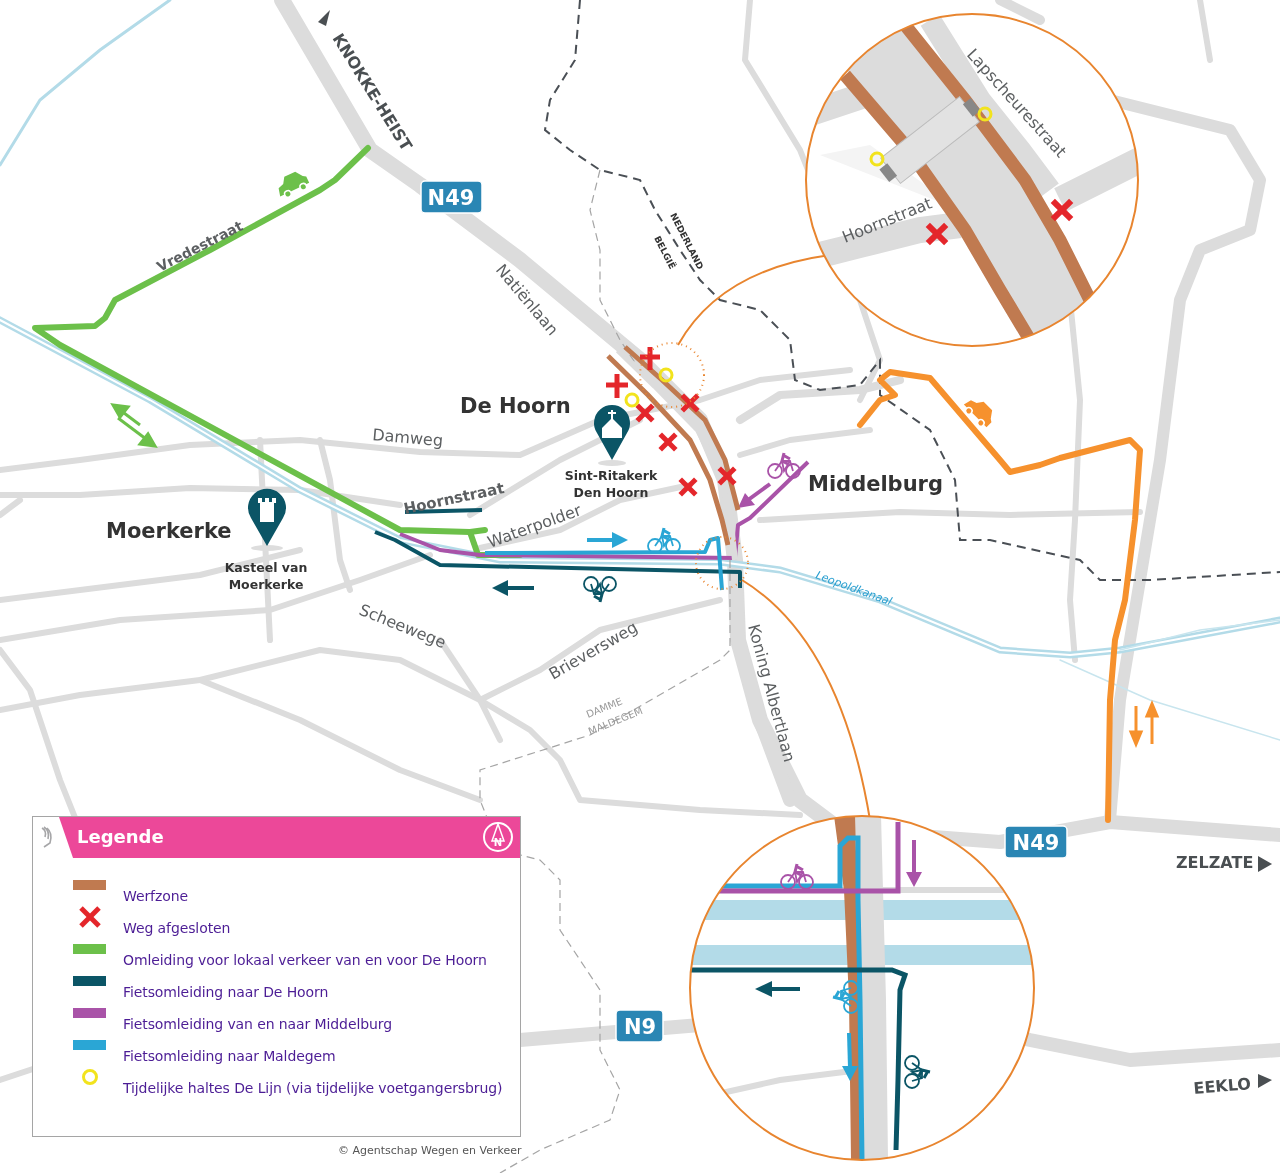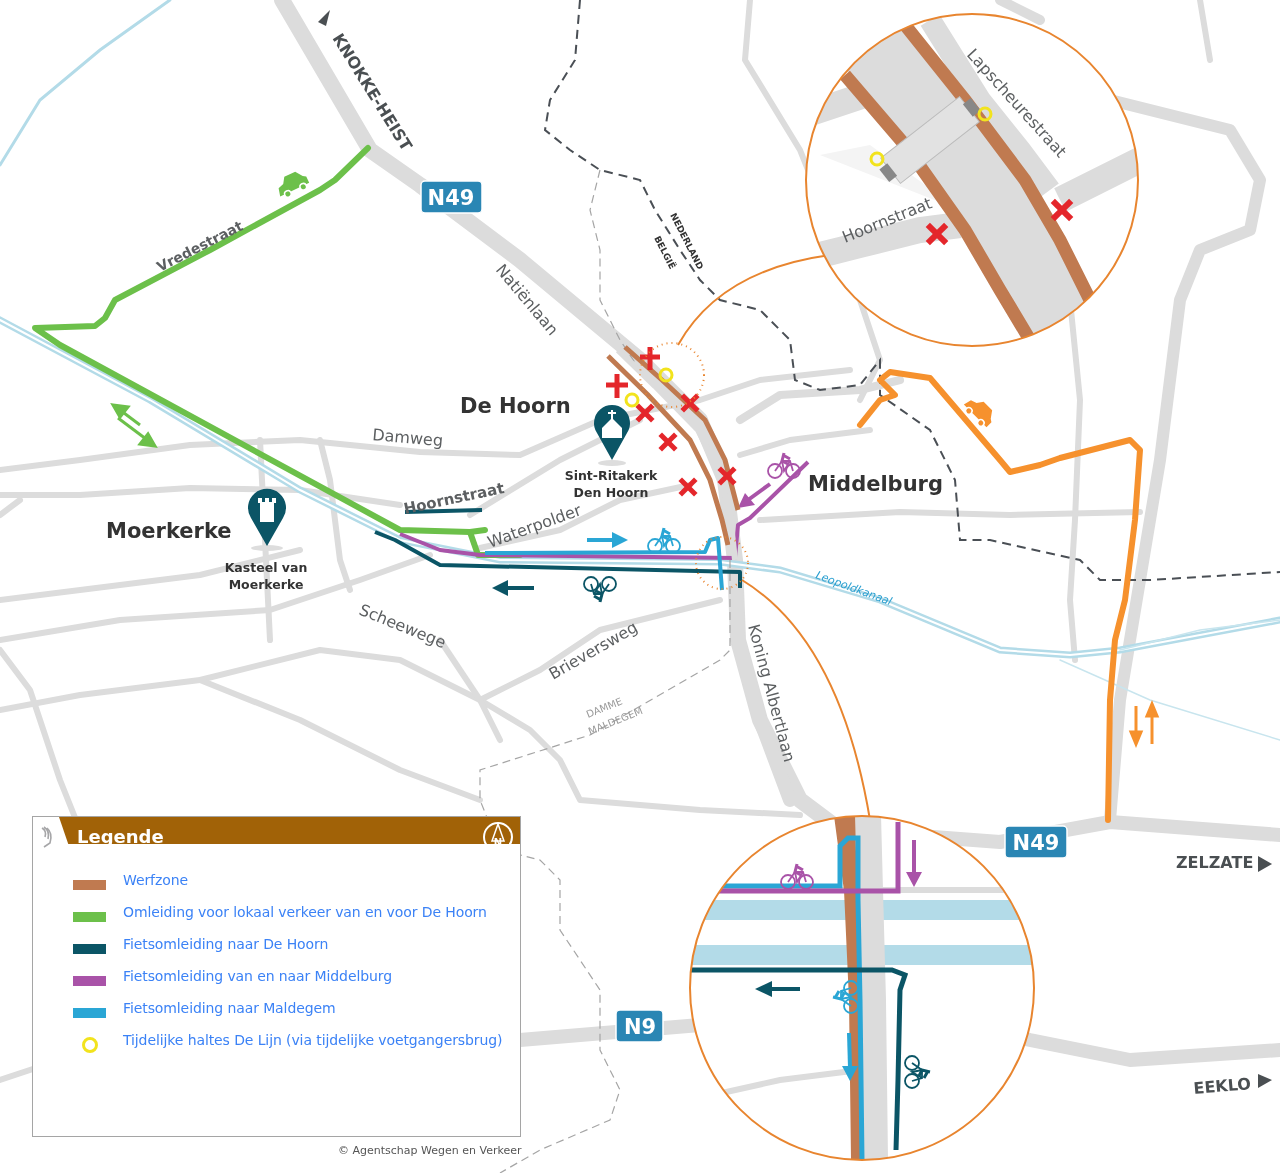--- a/index.html
+++ b/index.html
@@ -8,31 +8,31 @@
   .street-label{font-family:"DejaVu Sans",sans-serif;fill:#5c5f61;font-size:16px;}
   .place-label{font-family:"DejaVu Sans",sans-serif;fill:#333;font-weight:bold;font-size:21px;}
   .poi-label{font-family:"DejaVu Sans",sans-serif;fill:#333;font-weight:bold;font-size:12.5px;}
   .dir-label{font-family:"DejaVu Sans",sans-serif;fill:#4a4f52;font-weight:bold;font-size:16px;}
   .route-shield text{font-family:"DejaVu Sans",sans-serif;font-weight:bold;fill:#fff;font-size:21px;}
   .border-label{font-family:"DejaVu Sans",sans-serif;fill:#333;font-weight:bold;font-size:9px;}
   .muni-label{font-family:"DejaVu Sans",sans-serif;fill:#999;font-size:10px;}
   .canal-label{font-family:"DejaVu Sans",sans-serif;fill:#2a9fd0;font-style:italic;font-size:11px;}
 
   .legend{position:absolute;left:32px;top:816px;width:489px;height:321px;background:#fff;border:1.5px solid #a5a5a5;box-sizing:border-box;}
-  .legend-header{position:relative;height:27px;background:#a16207;}
+  .legend-header{position:relative;height:41px;background:#ec4899;}
   .legend-header .logo-wedge{position:absolute;left:0;top:0;width:40px;height:41px;background:#fff;clip-path:polygon(0 0,26px 0,40px 41px,0 41px);}
   .legend-header .logo{position:absolute;left:6px;top:8px;width:18px;height:24px;color:#a6a6a8;font-size:18px;line-height:24px;}
   .legend-title{position:absolute;left:44px;top:9px;color:#fff;font-weight:bold;font-size:18px;font-family:"DejaVu Sans",sans-serif;}
   .north{position:absolute;right:6px;top:4px;width:32px;height:32px;}
   .legend-items{position:absolute;left:0;top:55px;width:100%;}
   .legend-item{position:relative;height:32px;}
   .swatch{position:absolute;left:40px;top:8px;width:33px;height:10px;}
   .swatch-x{position:absolute;left:42px;top:0;width:30px;height:26px;}
   .swatch-ring{position:absolute;left:49px;top:5px;width:10px;height:10px;border:3px solid #f2e31d;border-radius:50%;}
-  .legend-text{position:absolute;left:90px;top:0;font-size:14px;color:#3b82f6;font-family:"DejaVu Sans",sans-serif;white-space:nowrap;letter-spacing:-0.1px;}
+  .legend-text{position:absolute;left:90px;top:16px;font-size:14px;color:#4c1d95;font-family:"DejaVu Sans",sans-serif;white-space:nowrap;letter-spacing:-0.1px;}
   .copyright{position:absolute;left:338px;top:1144px;font-size:11px;font-weight:normal;color:#555;font-family:"DejaVu Sans",sans-serif;}
 </style>
 </head>
 <body>
 
 <svg id="map" viewBox="0 0 1280 1173" xmlns="http://www.w3.org/2000/svg">
   <defs>
     <clipPath id="clipTop">
         <circle cx="972" cy="180" r="166"></circle>
       </clipPath>
@@ -348,20 +348,27 @@
         <text x="16" y="25" text-anchor="middle" fill="#fff" font-size="10" font-weight="bold" font-family="DejaVu Sans, sans-serif">N</text>
       </svg>
     </div>
   </div>
   <div class="legend-items">
     <div class="legend-item">
       <div class="swatch" style="background:#c07a50"></div>
       <span class="legend-text">Werfzone</span>
     </div>
     <div class="legend-item">
+      <svg class="swatch-x" viewBox="0 0 30 26">
+        <line x1="6" y1="4" x2="24" y2="22" stroke="#e4262b" stroke-width="5"></line>
+        <line x1="24" y1="4" x2="6" y2="22" stroke="#e4262b" stroke-width="5"></line>
+      </svg>
+      <span class="legend-text">Weg afgesloten</span>
+    </div>
+    <div class="legend-item">
       <div class="swatch" style="background:#6cc04a"></div>
       <span class="legend-text">Omleiding voor lokaal verkeer van en voor De Hoorn</span>
     </div>
     <div class="legend-item">
       <div class="swatch" style="background:#0b5566"></div>
       <span class="legend-text">Fietsomleiding naar De Hoorn</span>
     </div>
     <div class="legend-item">
       <div class="swatch" style="background:#a953a8"></div>
       <span class="legend-text">Fietsomleiding van en naar Middelburg</span>

